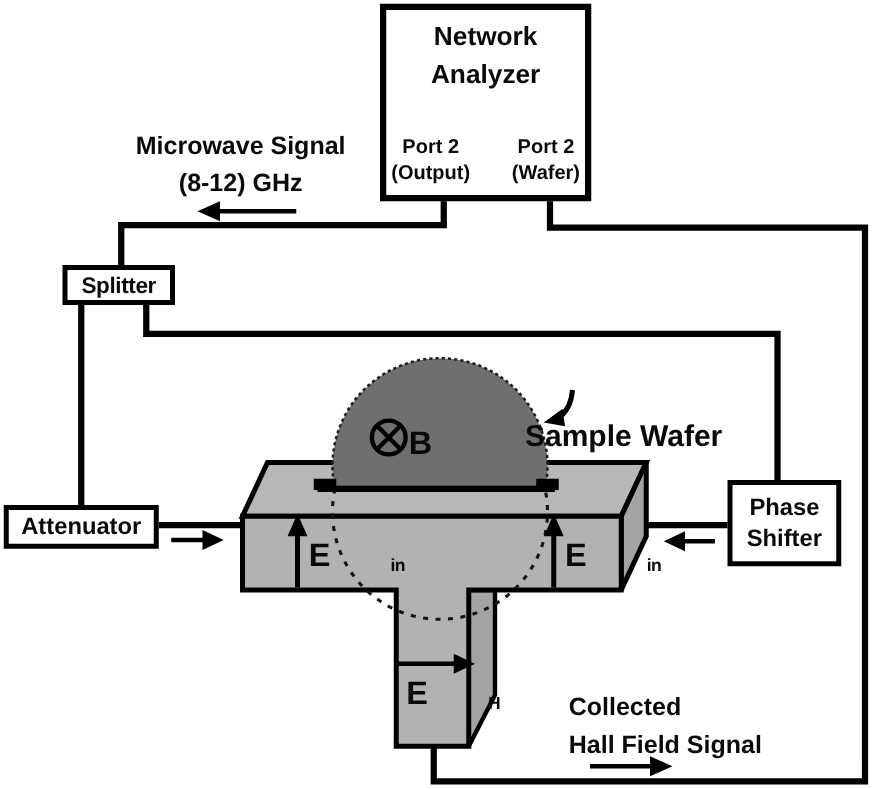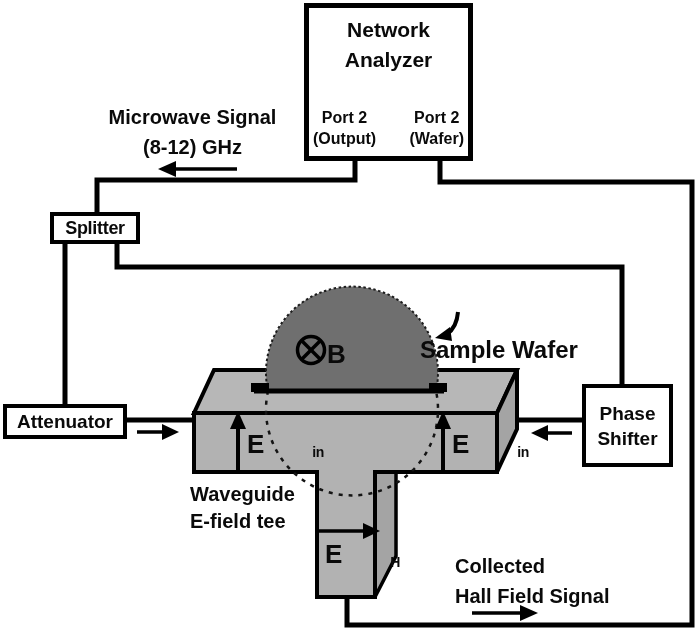--- a/index.html
+++ b/index.html
@@ -18,21 +18,21 @@
   
   #na-box{left:304px;top:3px;width:169px;height:158px;border-width:5px;
           flex-direction:column;justify-content:flex-start;}
   #na-title{font-size:21px;line-height:30px;margin-top:7px;}
   #na-ports{position:absolute;left:0;right:0;bottom:7px;display:flex;
             justify-content:space-between;padding:0 4px;}
   .port-col{font-size:16px;line-height:21px;text-align:center;}
   
   #splitter-box{left:50px;top:212px;width:90px;height:32px;font-size:18px;letter-spacing:-0.3px;}
   #attenuator-box{left:3px;top:404px;width:124px;height:35px;font-size:19px;}
-  #phase-box{left:582px;top:384px;width:91px;height:83px;font-size:19px;line-height:25px;}
+  #phase-box{left:582px;top:384px;width:91px;height:69px;font-size:19px;line-height:25px;}
   
   #microwave-lbl{left:85px;top:102px;width:215px;font-size:20px;line-height:30px;}
   #wafer-lbl{left:420px;top:291px;width:165px;font-size:24px;margin-top:45px;}
   #waveguide-lbl{left:190px;top:481px;font-size:20px;line-height:27px;}
   #hall-lbl{left:455px;top:551px;font-size:20px;line-height:30px;}
   .efield{font-size:26px;line-height:26px;}
   .efield sub{font-size:14px;line-height:14px;vertical-align:-4px;letter-spacing:-0.5px;margin-left:48px;}
   #b-lbl{left:327px;top:339px;font-size:26px;}
   #ein-left{left:247px;top:431px;}
   #ein-right{left:452px;top:431px;}
@@ -144,24 +144,20 @@
 
   <div class="lbl center" id="microwave-lbl">
     <div>Microwave Signal</div>
     <div>(8-12) GHz</div>
   </div>
 
   <div class="lbl" id="wafer-lbl">
     <span>Sample Wafer</span>
   </div>
 
-  <div class="lbl" id="waveguide-lbl">
-    <div>Waveguide</div>
-    <div>E-field tee</div>
-  </div>
 
   <div class="lbl" id="hall-lbl">
     <div>Collected</div>
     <div>Hall Field Signal</div>
   </div>
 
   <div class="lbl" id="b-lbl">
     <span>B</span>
   </div>
 

